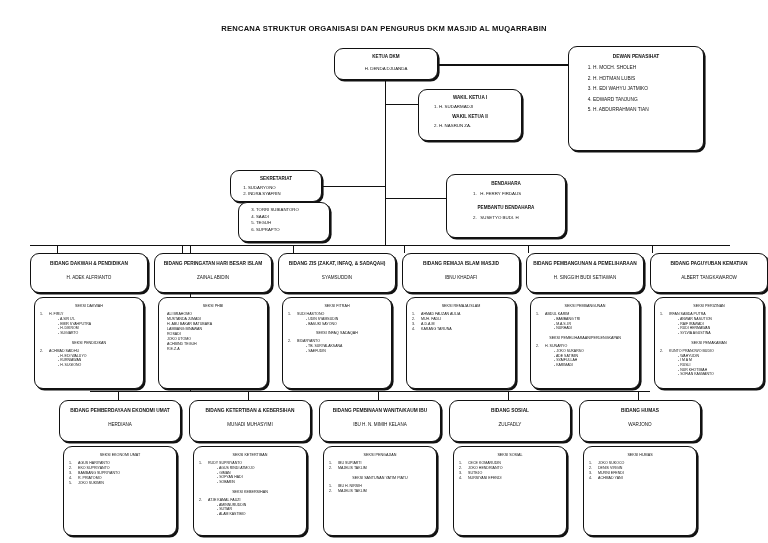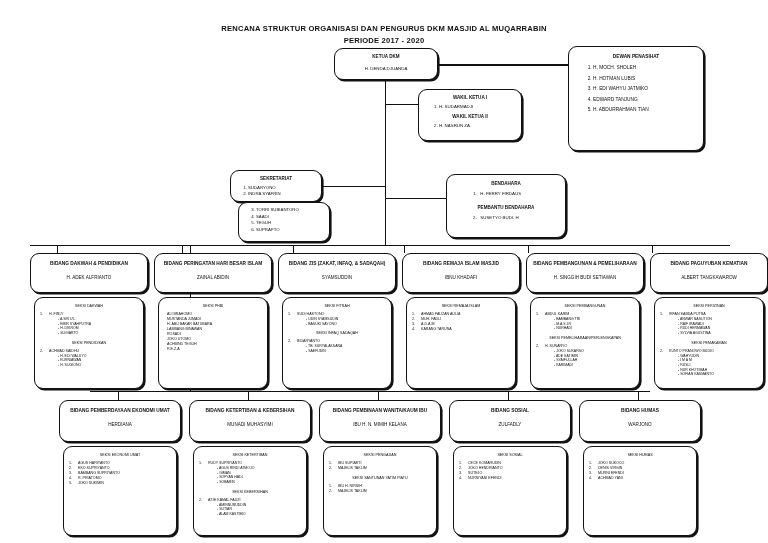--- a/index.html
+++ b/index.html
@@ -64,21 +64,20 @@
   .sk .li .no{position:absolute;left:1px;}
   .sk .sub{font-size:3.5px;line-height:4.7px;padding-left:19px;}
   .sk .pl{font-size:3.6px;line-height:5px;padding-left:4px;}
 </style>
 </head>
 <body>
 
 <div id="chart">
 
   <div class="ttl ttl1">RENCANA STRUKTUR ORGANISASI DAN PENGURUS DKM MASJID AL MUQARRABIN</div>
-  <div class="ttl ttl2">PERIODE 2017 - 2020</div>
 
   <div class="ln lnh dash" style="left:438px;top:64px;width:130px;"></div>
   <div class="ln lnv" style="left:385px;top:80px;height:25px;"></div>
   <div class="ln lnh" style="left:385px;top:104px;width:33px;"></div>
   <div class="ln lnv" style="left:385px;top:104px;height:141px;"></div>
   <div class="ln lnh" style="left:322px;top:186px;width:63px;"></div>
   <div class="ln lnh" style="left:385px;top:198px;width:61px;"></div>
   <div class="ln lnh" style="left:30px;top:245px;width:700px;"></div>
   <div class="ln lnv" style="left:57px;top:245px;height:8px;"></div>
   <div class="ln lnv" style="left:182px;top:245px;height:8px;"></div>

